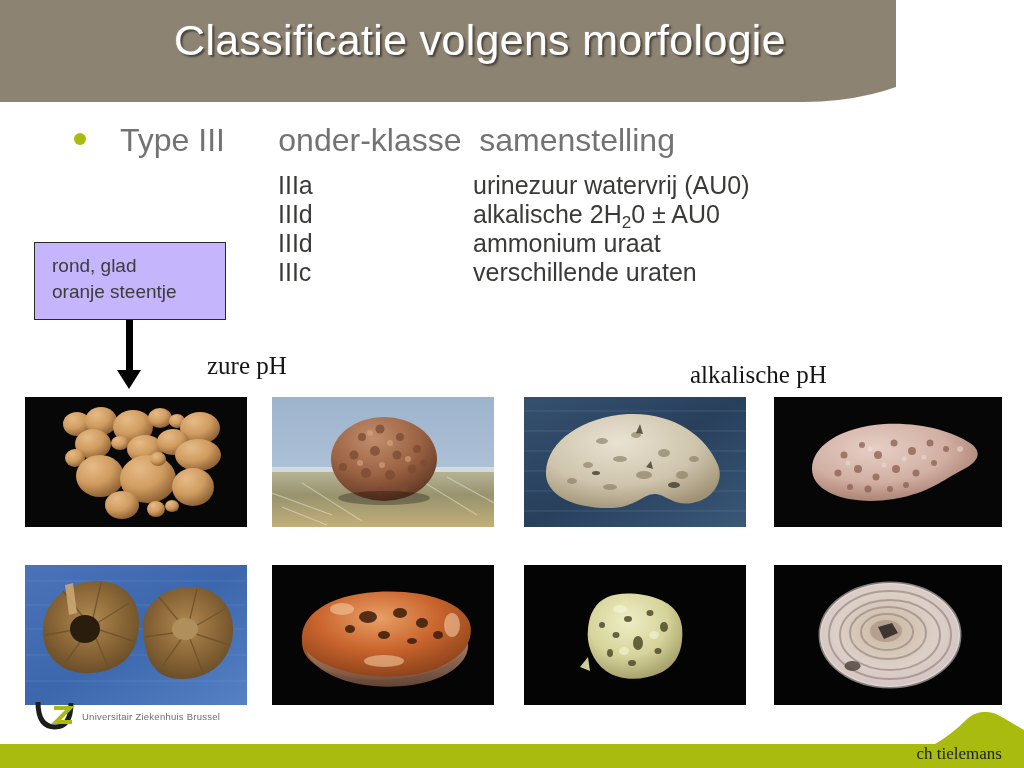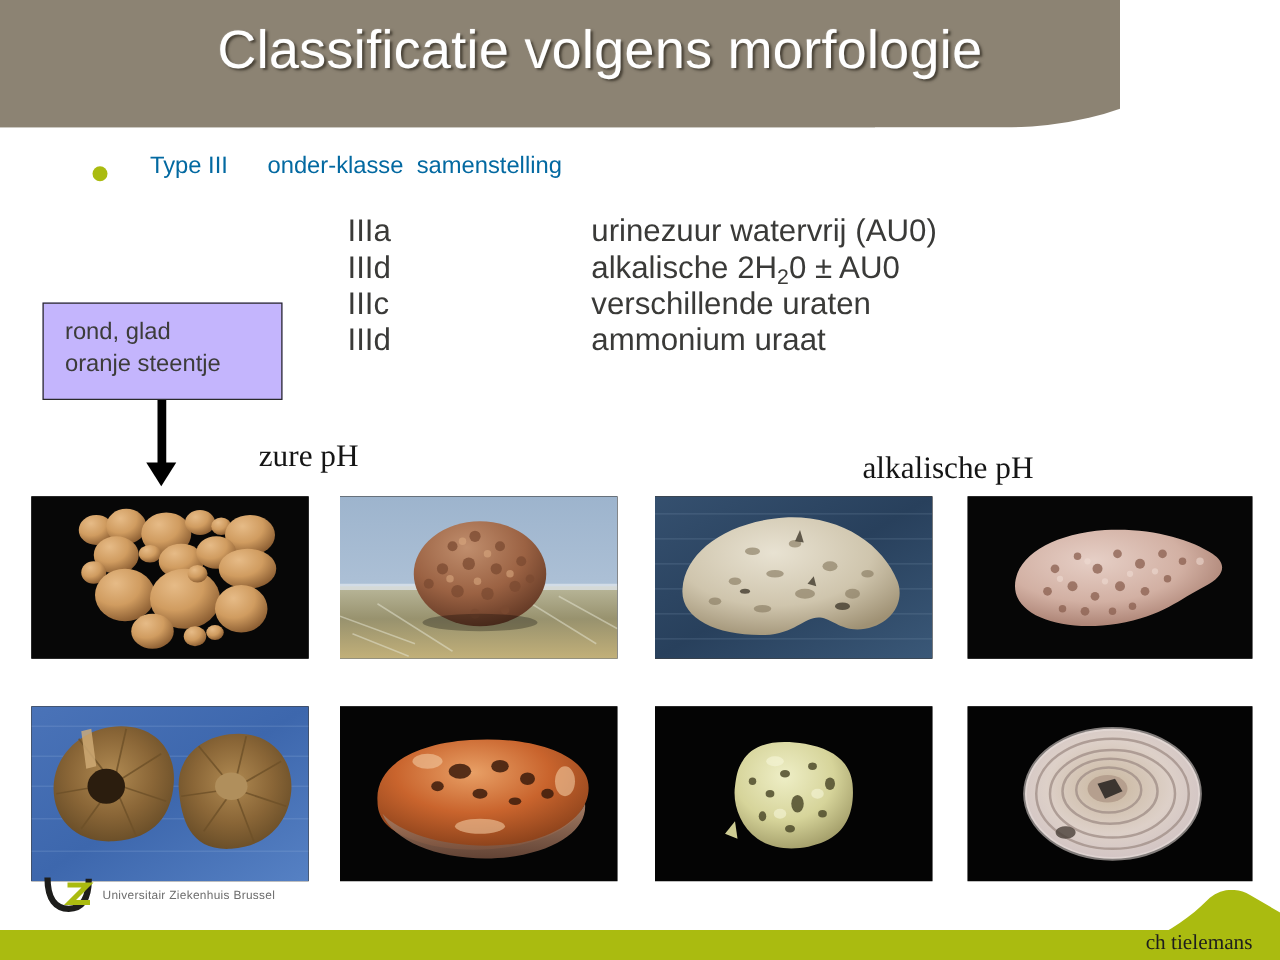--- a/index.html
+++ b/index.html
@@ -36,21 +36,21 @@
   #bullet-row {
     position:absolute; left:62px; top:122px; width:800px; height:34px;
   }
   #bullet-dot {
     position:absolute; left:12px; top:11px;
     width:12px; height:12px; border-radius:50%;
     background:#aabb10;
   }
   #bullet-text {
     position:absolute; left:58px; top:0;
-    font-size:19px; color:#0369a1; white-space:pre;
+    font-size:32px; color:#737373; white-space:pre;
   }
 
   
   #subclass-table {
     position:absolute; left:278px; top:171px;
   }
   .sc-row { display:flex; height:29px; align-items:flex-start; }
   .sc-code {
     width:195px; font-size:25px; color:#3a3a38; line-height:29px;
   }
@@ -150,26 +150,26 @@
 <div id="subclass-table">
   <div class="sc-row">
     <span class="sc-code">IIIa</span>
     <span class="sc-comp">urinezuur watervrij (AU0)</span>
   </div>
   <div class="sc-row">
     <span class="sc-code">IIId</span>
     <span class="sc-comp"><span>alkalische 2H</span><sub>2</sub><span>0 ± AU0</span></span>
   </div>
   <div class="sc-row">
+    <span class="sc-code">IIId</span>
+    <span class="sc-comp">ammonium uraat</span>
+  </div>
+  <div class="sc-row">
     <span class="sc-code">IIIc</span>
     <span class="sc-comp">verschillende uraten</span>
-  </div>
-  <div class="sc-row">
-    <span class="sc-code">IIId</span>
-    <span class="sc-comp">ammonium uraat</span>
   </div>
 </div>
 
 <div id="callout-box">
   <div id="callout-line1">rond, glad</div>
   <div id="callout-line2">oranje steentje</div>
 </div>
 <div id="callout-arrow">
   <div id="arrow-shaft"></div>
   <div id="arrow-head"></div>

